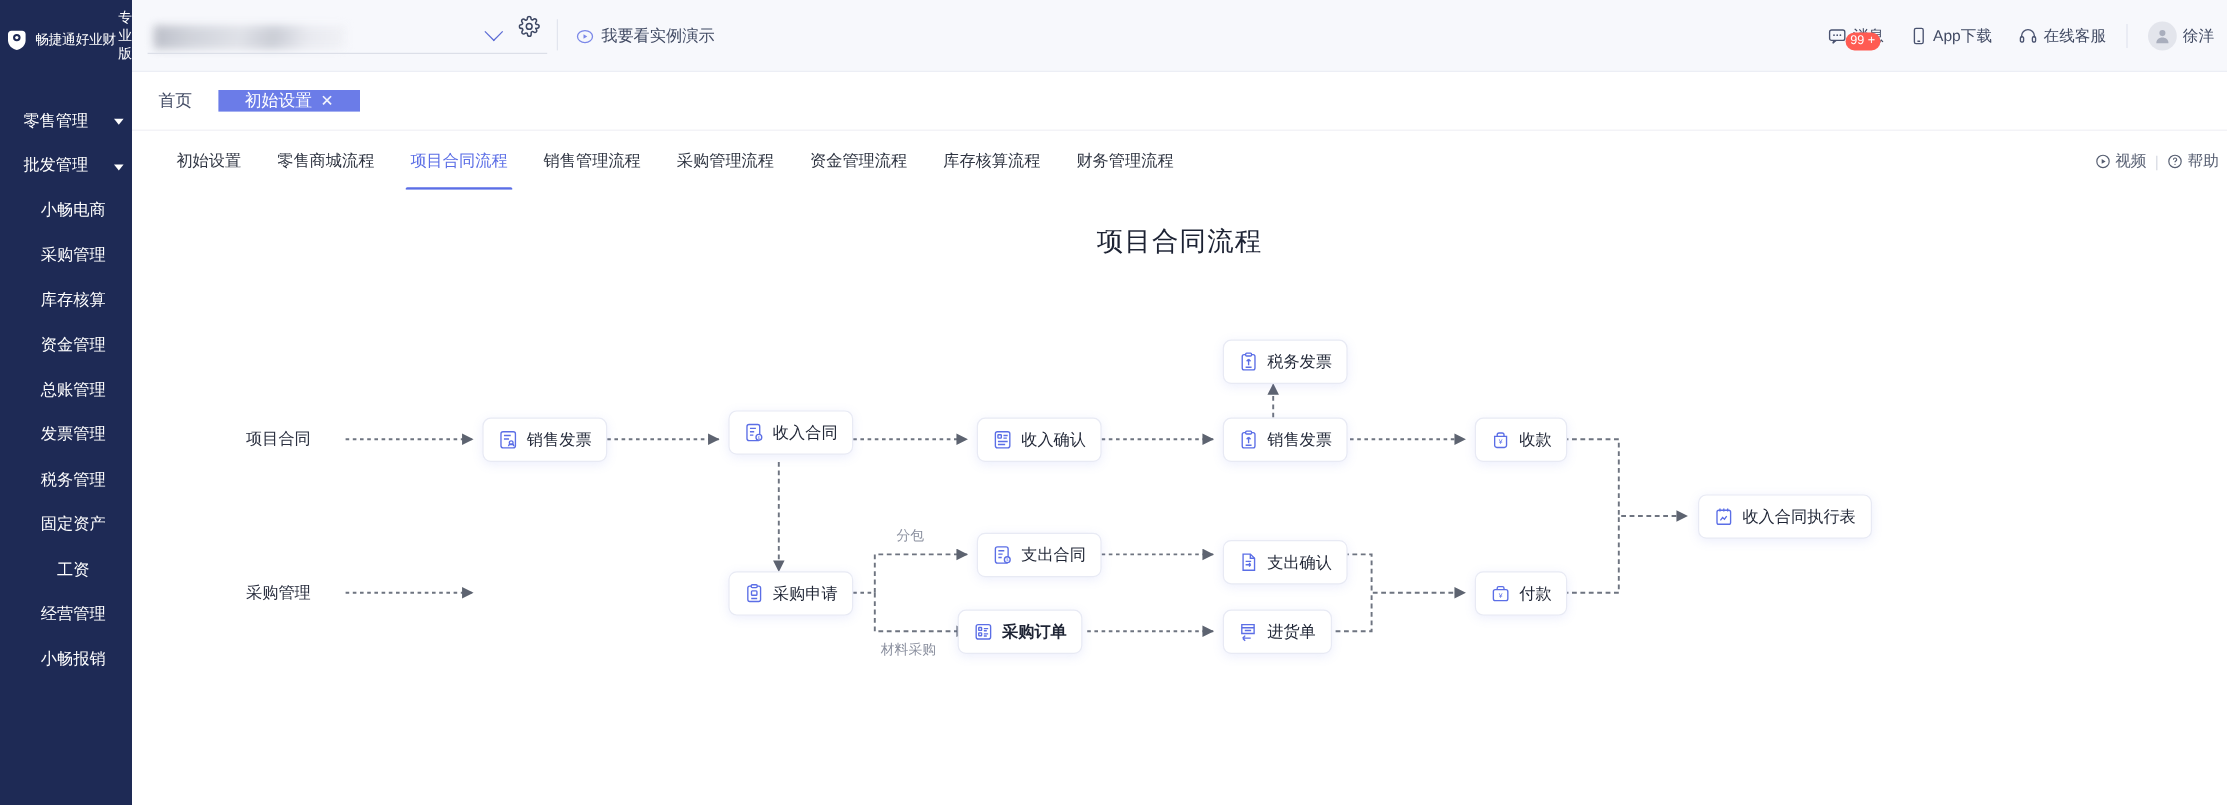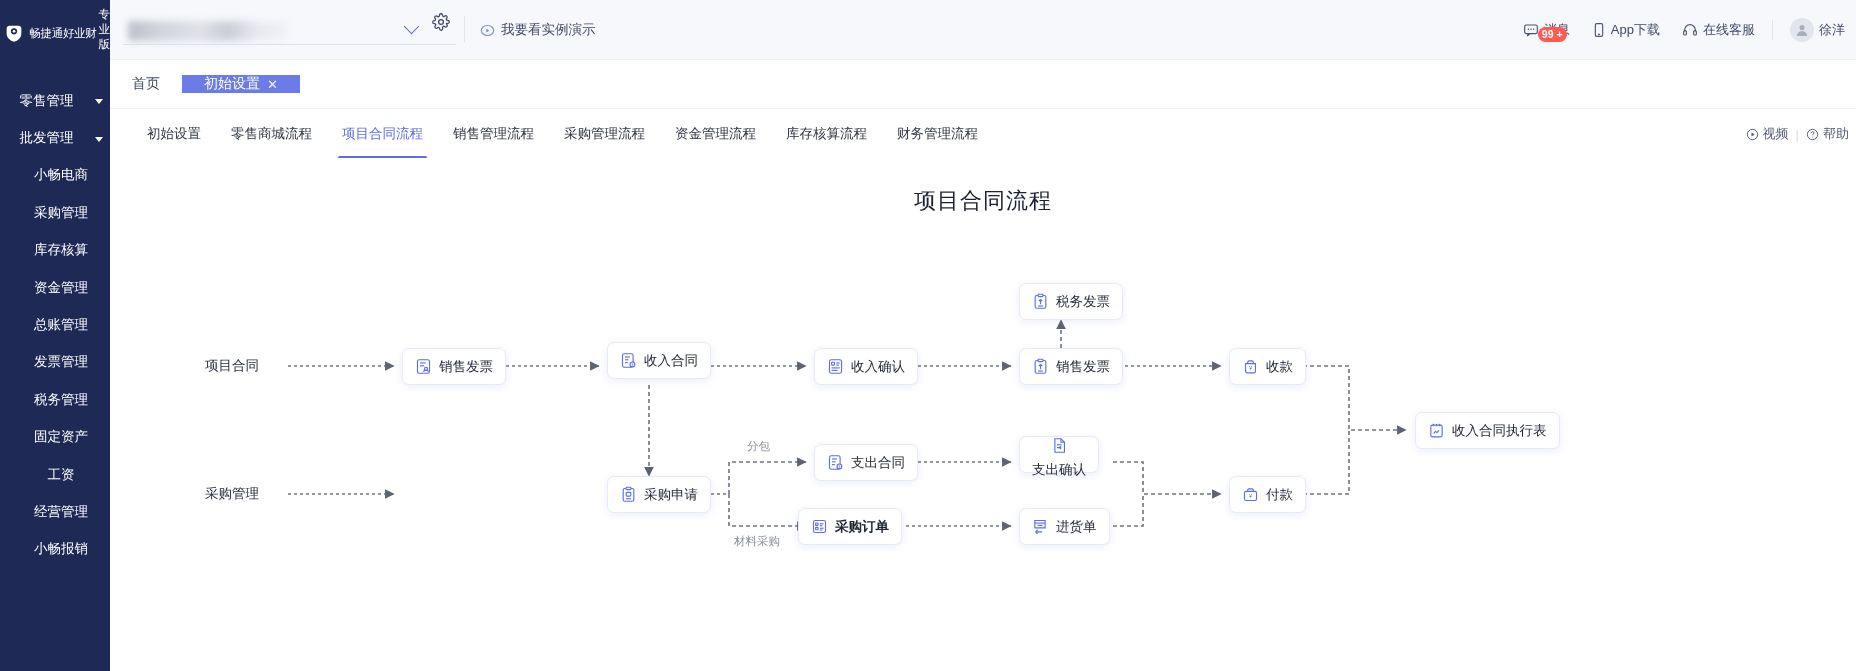--- a/index.html
+++ b/index.html
@@ -80,21 +80,21 @@
     position: absolute; right: 0; top: 0; height: 60px; display: flex;
     align-items: center; gap: 0; padding-right: 0;
   }
   .tr-item {
     display: flex; align-items: center; gap: 5px; color: #414a63;
     font-size: 13px; cursor: pointer; position: relative; padding: 0 11px;
   }
   .badge {
     position: absolute; top: 6px; left: 26px; background: #ff5b52; color: #fff;
     font-size: 10.5px; line-height: 14px; height: 15px; padding: 0 4px;
-    border-radius: 8px; font-weight: bold; white-space: nowrap;
+    border-radius: 8px; font-weight: normal; white-space: nowrap;
   }
   .tr-sep { width: 1px; height: 20px; background: #e2e5ee; margin: 0 6px; }
   .avatar {
     width: 24px; height: 24px; border-radius: 50%; background: #e3e5ec;
     display: flex; align-items: center; justify-content: center;
   }
 
   
   .pagetabs {
     height: 48px; background: #ffffff; display: flex; align-items: center;
@@ -477,21 +477,21 @@
           <rect x="3.5" y="2.5" width="15" height="19" rx="2.5"></rect>
           <line x1="7" y1="7" x2="14" y2="7"></line>
             <line x1="7" y1="11" x2="12" y2="11"></line>
             <line x1="7" y1="15" x2="11" y2="15"></line>
           <circle cx="17.5" cy="17.5" r="3.4" fill="#fff"></circle>
             <text x="17.5" y="19.4" font-size="4.6" text-anchor="middle" fill="#5b6ee6" stroke="none">$</text>
         </svg>
         <span>支出合同</span>
       </div>
 
-      <div class="node" style="left:909px; top:278px;flex-direction:column;">
+      <div class="node" style="left:909px; top:292px;">
         <svg width="17" height="17" viewBox="0 0 24 24" fill="none" stroke="#5b6ee6" stroke-width="1.6">
           <path d="M5.5 2.5h8.6L19 7.4V21.5H5.5z"></path>
           <path d="M14 2.5V7.4h5"></path>
           <line x1="8.5" y1="11" x2="15" y2="11"></line>
           <path d="M8.5 15h6m0 0l-2 -2m2 2l-2 2"></path>
         </svg>
         <span>支出确认</span>
       </div>
 
       <div class="node" style="left:688px; top:350px;font-weight:bold;">

